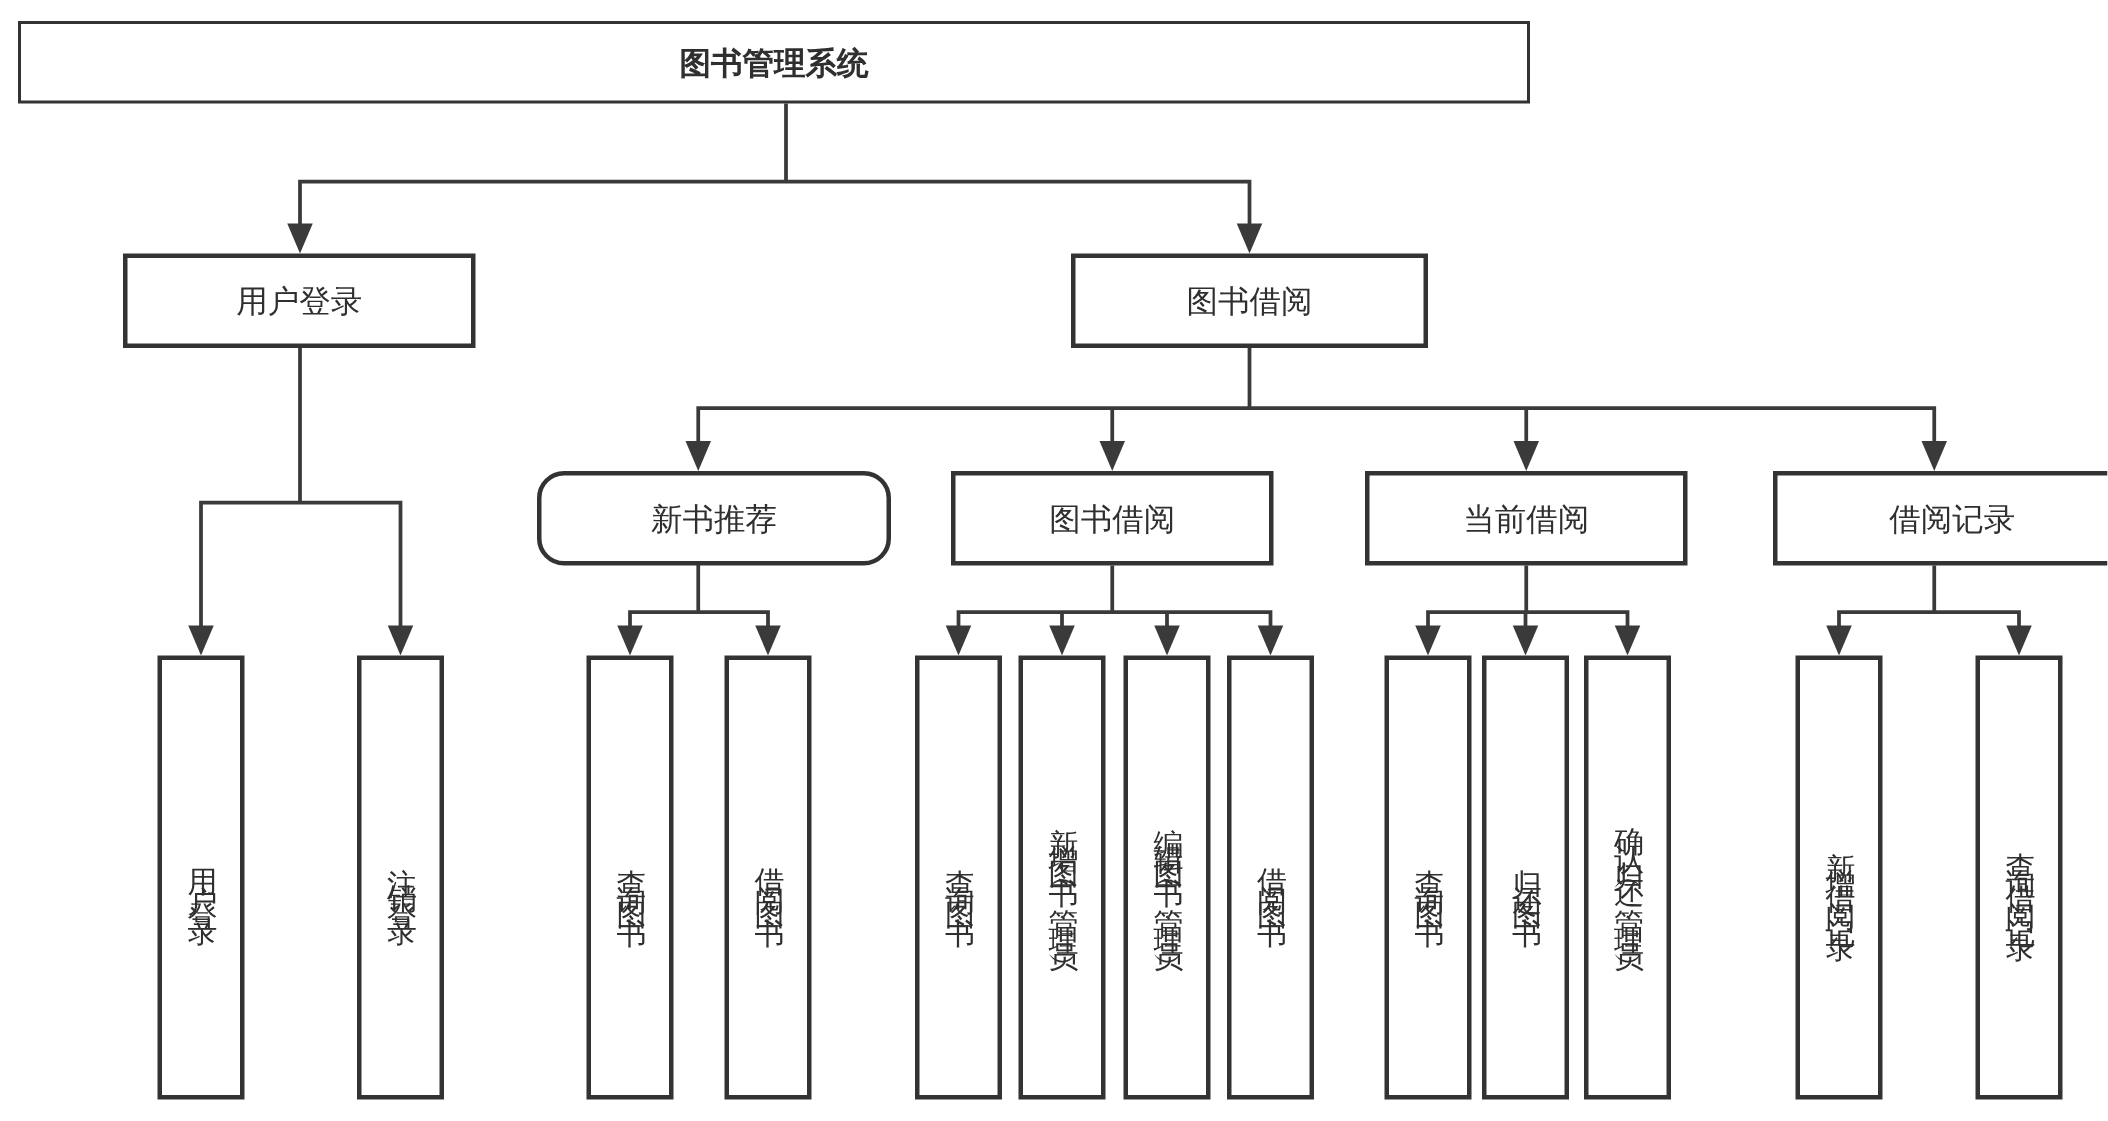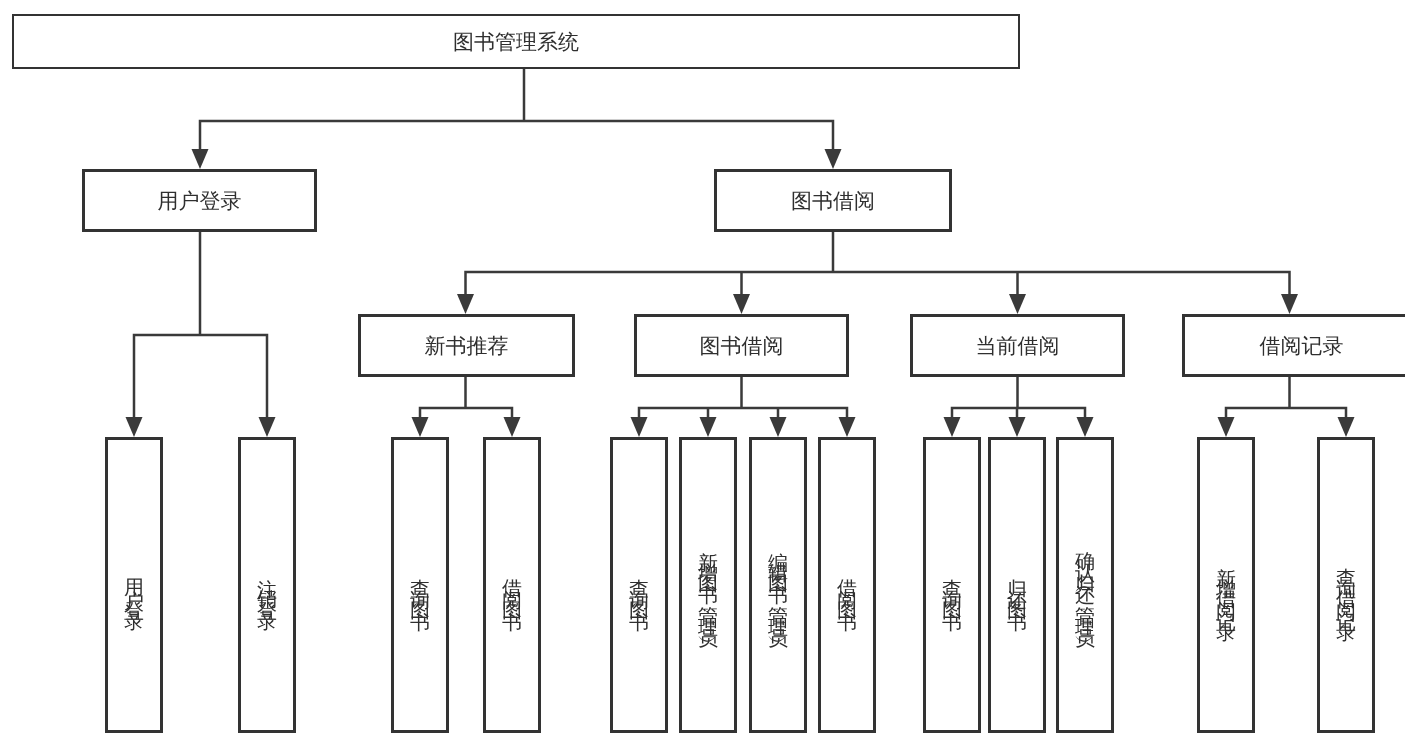--- a/index.html
+++ b/index.html
@@ -6,21 +6,21 @@
   body{font-family:"Liberation Sans",sans-serif;}
   #canvas{position:relative;width:1405px;height:747px;background:var(--bg,#fff);overflow:hidden;}
   #wires{position:absolute;left:0;top:0;z-index:1;}
   .node{
     position:absolute;box-sizing:border-box;z-index:2;
     border:3px solid var(--border,#333);background:#fff;
     display:flex;align-items:center;justify-content:center;
     color:var(--text,#2f2f2f);
   }
   .hbox{font-size:21px;}
-  .root{border-width:2.5px;}
+  .root{border-width:2.5px;font-weight:bold;}
   .vbox span{
     writing-mode:vertical-rl;
     font-size:20px;line-height:1.05;letter-spacing:11px;
     white-space:nowrap;
   }
   .watermark{
     position:absolute;left:1186px;top:714px;z-index:3;
     font-size:20px;letter-spacing:0.5px;
     color:var(--wm,#b4b4b4);
     text-shadow:1px 1px 0 #ffffff, 2px 2px 0 rgba(255,255,255,.65);
@@ -79,21 +79,21 @@
     <span>图书管理系统</span>
   </div>
 
   <div class="node hbox" style="left:82px;top:169px;width:235px;height:63px;">
     <span>用户登录</span>
   </div>
   <div class="node hbox" style="left:714px;top:169px;width:238px;height:63px;">
     <span>图书借阅</span>
   </div>
 
-  <div class="node hbox" style="left:358px;top:314px;width:217px;height:63px;">
+  <div class="node hbox" style="left:358px;top:314px;width:236px;height:63px;border-radius:18px;">
     <span>新书推荐</span>
   </div>
   <div class="node hbox" style="left:910px;top:314px;width:215px;height:63px;">
     <span>当前借阅</span>
   </div>
   <div class="node hbox" style="left:634px;top:314px;width:215px;height:63px;">
     <span>图书借阅</span>
   </div>
   <div class="node hbox" style="left:1182px;top:314px;width:239px;height:63px;">
     <span>借阅记录</span>

